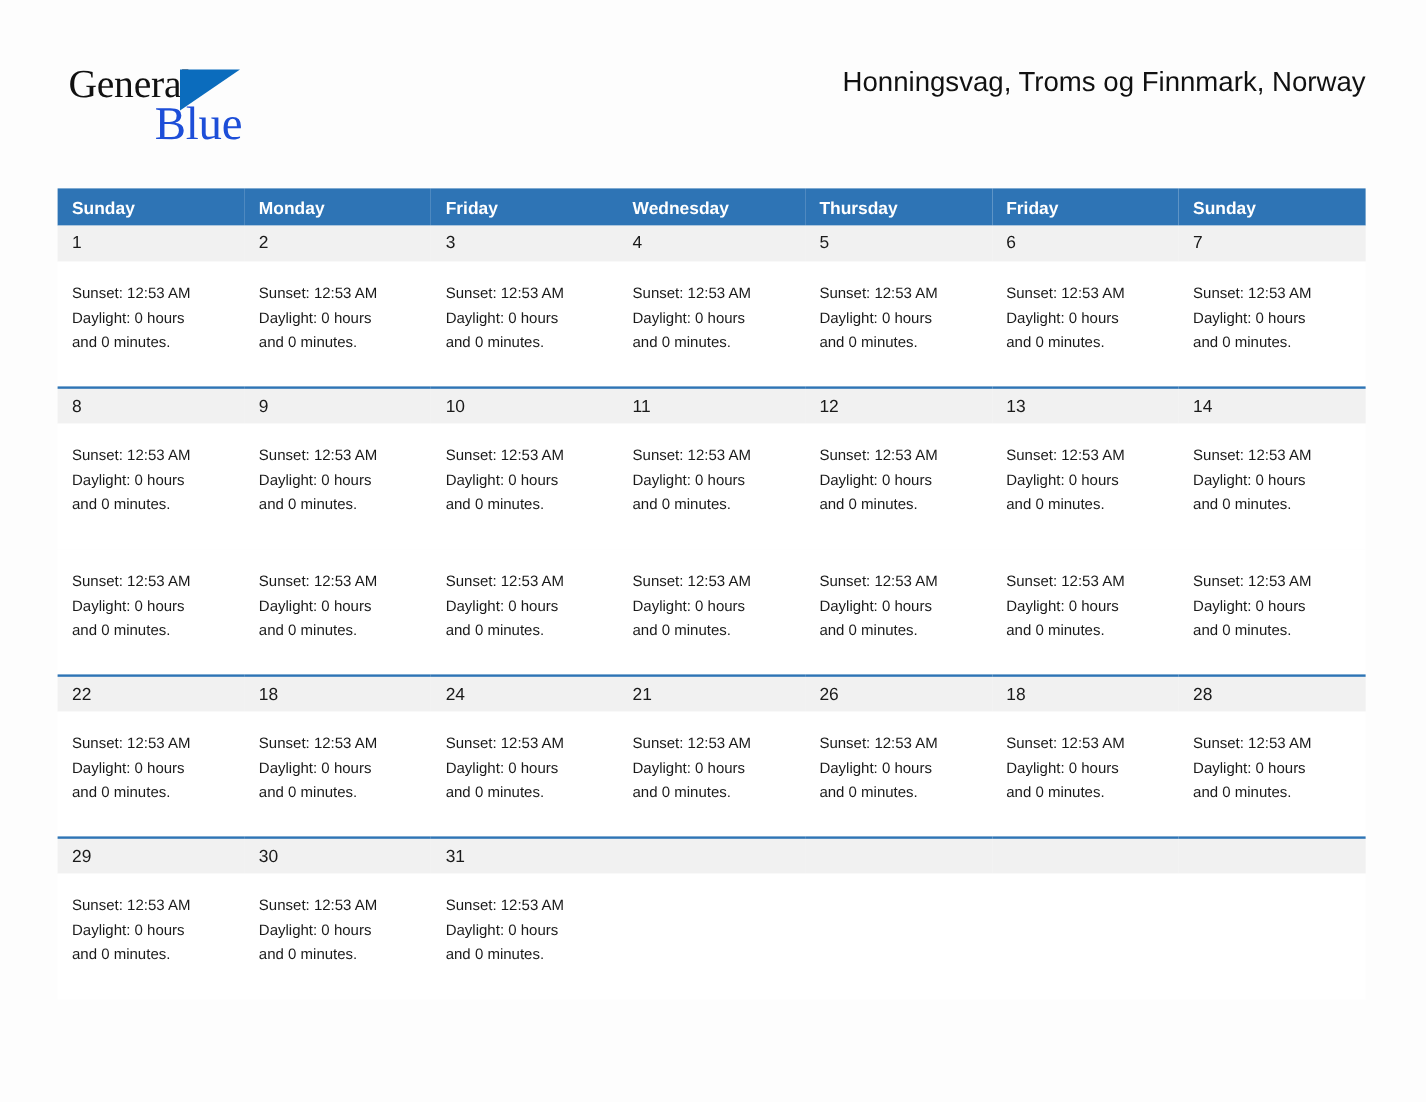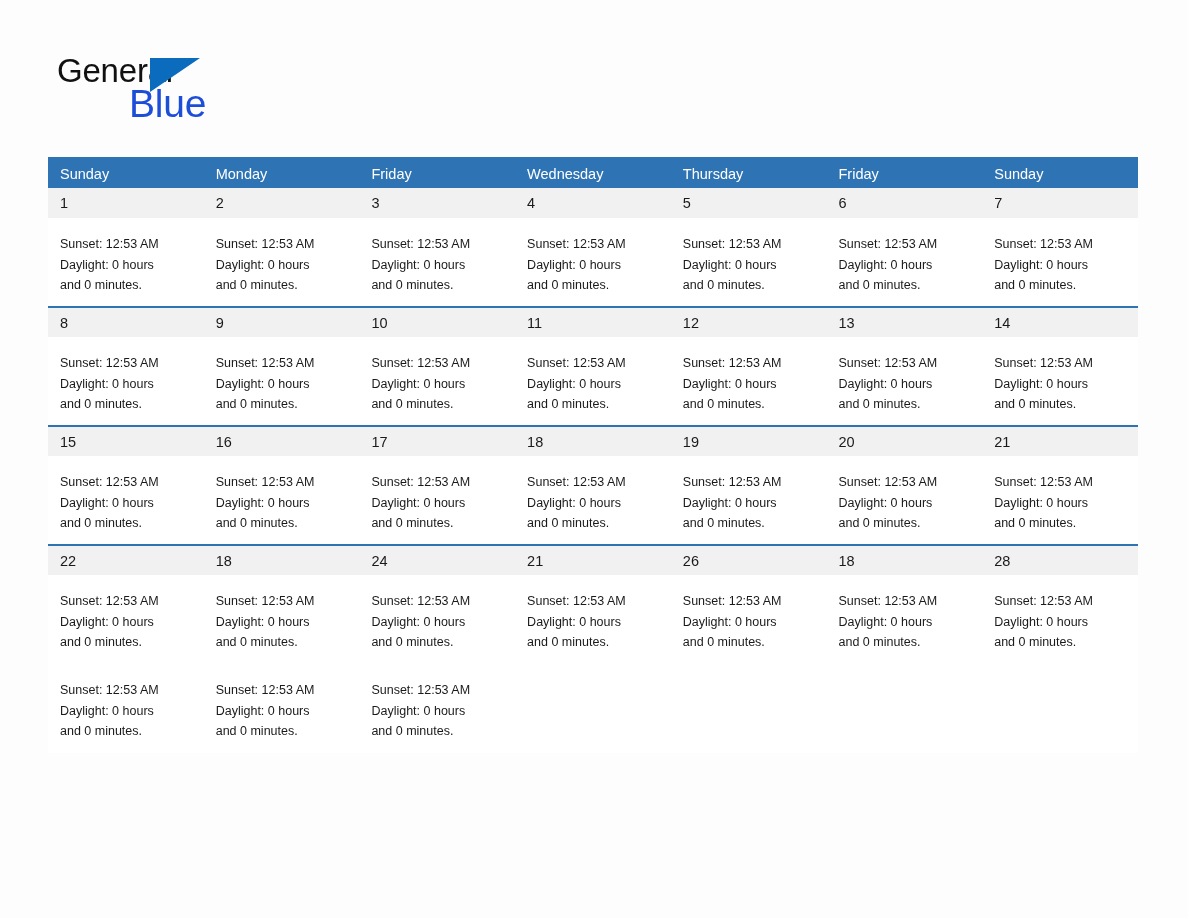--- a/index.html
+++ b/index.html
@@ -25,20 +25,21 @@
     position: relative;
     height: 156px;
   }
 
   .brand {
     position: absolute;
     left: 57px;
     top: 52px;
     width: 200px;
     height: 72px;
+    font-family: Liberation Serif, serif;
   }
 
   .brand-top {
     position: relative;
     height: 38px;
     line-height: 38px;
     white-space: nowrap;
   }
 
   .brand-general {
@@ -102,21 +103,21 @@
   table.cal {
     width: 1090px;
     border-collapse: collapse;
     table-layout: fixed;
   }
 
   table.cal th {
     background: #2e74b5;
     color: #ffffff;
     font-size: 14.5px;
-    font-weight: normal;
+    font-weight: bold;
     text-align: left;
     padding: 7px 0 5px 12px;
     height: 31px;
     vertical-align: middle;
   }
 
   tr.date-row td {
     background: #f1f1f1;
     border-top: 2px solid #2e74b5;
     color: #1a1a1a;
@@ -127,21 +128,21 @@
   }
 
   tr.week-1 td.date-cell {
     border-top: none;
   }
 
   tr.info-row td {
     background: #ffffff;
     vertical-align: top;
     padding: 16px 10px 10px 12px;
-    height: 89px;
+    height: 105px;
     font-size: 12.5px;
     line-height: 20.5px;
     color: #1a1a1a;
   }
 
   .info-line { white-space: nowrap; }
 </style>
 </head>
 <body>
 
@@ -151,20 +152,21 @@
 
     <div class="brand">
       <div class="brand-top">
         <span class="brand-general">General</span>
         <span class="brand-triangle"></span>
       </div>
       <div class="brand-bottom">Blue</div>
     </div>
 
     <div class="title-block">
+      <h2 class="cal-subtitle">Honningsvag, Troms og Finnmark, Norway</h2>
     </div>
 
   </div>
 
   <div class="cal-wrap">
     <table class="cal">
       <thead>
         <tr>
           <th>Sunday</th>
           <th>Monday</th>
@@ -264,29 +266,20 @@
             <div class="info-line">Daylight: 0 hours</div>
             <div class="info-line">and 0 minutes.</div>
           </td>
           <td>
             <div class="info-line">Sunset: 12:53 AM</div>
             <div class="info-line">Daylight: 0 hours</div>
             <div class="info-line">and 0 minutes.</div>
           </td>
         </tr>
 
-        <tr class="date-row">
-          <td class="date-cell">15</td>
-          <td class="date-cell">16</td>
-          <td class="date-cell">17</td>
-          <td class="date-cell">18</td>
-          <td class="date-cell">19</td>
-          <td class="date-cell">20</td>
-          <td class="date-cell">21</td>
-        </tr>
         <tr class="info-row">
           <td>
             <div class="info-line">Sunset: 12:53 AM</div>
             <div class="info-line">Daylight: 0 hours</div>
             <div class="info-line">and 0 minutes.</div>
           </td>
           <td>
             <div class="info-line">Sunset: 12:53 AM</div>
             <div class="info-line">Daylight: 0 hours</div>
             <div class="info-line">and 0 minutes.</div>
@@ -358,20 +351,29 @@
             <div class="info-line">Daylight: 0 hours</div>
             <div class="info-line">and 0 minutes.</div>
           </td>
           <td>
             <div class="info-line">Sunset: 12:53 AM</div>
             <div class="info-line">Daylight: 0 hours</div>
             <div class="info-line">and 0 minutes.</div>
           </td>
         </tr>
 
+        <tr class="date-row">
+          <td class="date-cell">29</td>
+          <td class="date-cell">30</td>
+          <td class="date-cell">31</td>
+          <td class="date-cell"></td>
+          <td class="date-cell"></td>
+          <td class="date-cell"></td>
+          <td class="date-cell"></td>
+        </tr>
         <tr class="info-row">
           <td>
             <div class="info-line">Sunset: 12:53 AM</div>
             <div class="info-line">Daylight: 0 hours</div>
             <div class="info-line">and 0 minutes.</div>
           </td>
           <td>
             <div class="info-line">Sunset: 12:53 AM</div>
             <div class="info-line">Daylight: 0 hours</div>
             <div class="info-line">and 0 minutes.</div>

